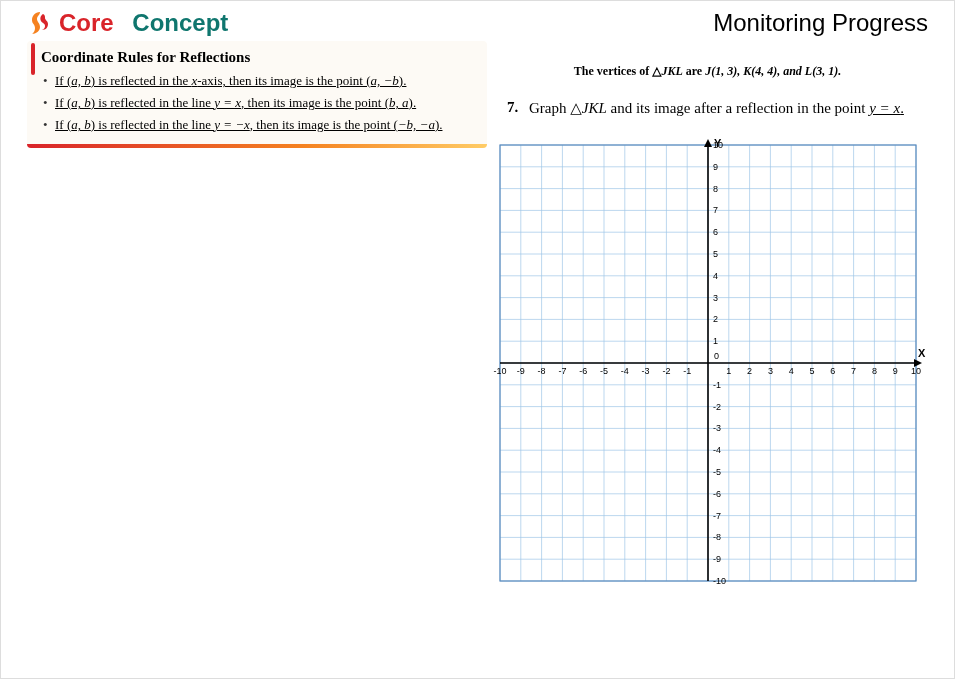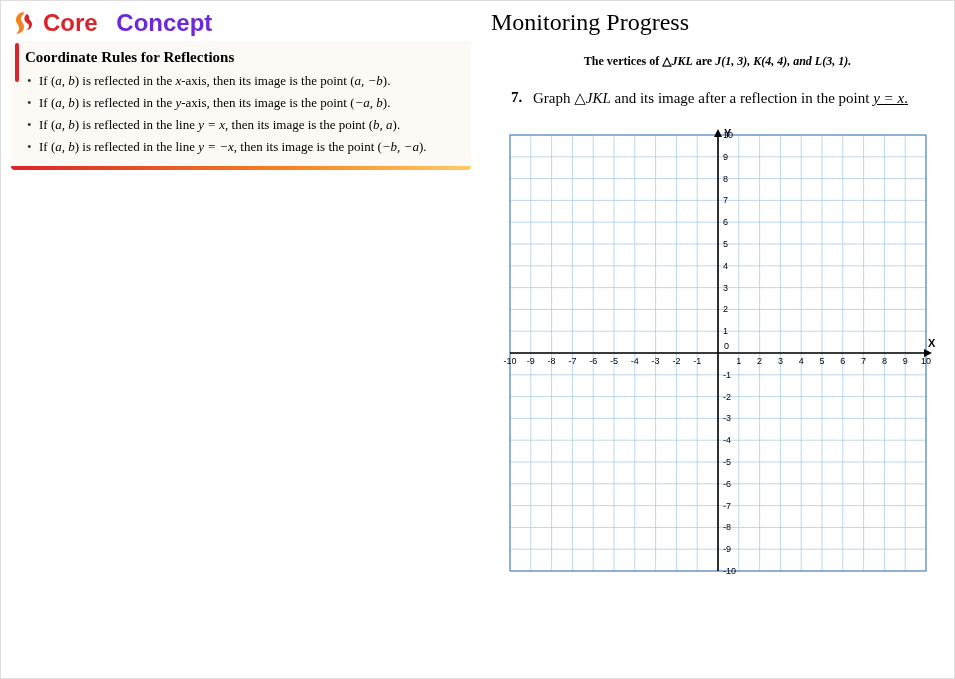--- a/index.html
+++ b/index.html
@@ -7,38 +7,37 @@
     width: 955px;
     height: 679px;
     background: #fff;
     font-family: "Times New Roman", Times, serif;
     position: relative;
     border: 1px solid #ddd;
     overflow: hidden;
   }
   .page {
     display: flex;
-    padding: 8px 10px;
-    gap: 20px;
+    padding: 8px 26px;
   }
   .left-col { width: 460px; }
   .right-col { flex: 1; min-width: 0; }
 
   
   .cc-header {
     display: flex;
     align-items: center;
     gap: 6px;
     font-family: "Comic Sans MS", cursive, sans-serif;
     font-size: 24px;
     font-weight: bold;
     margin-bottom: 4px;
   }
   .cc-core { color: #d9242a; }
-  .cc-concept { color: #6d28d9; }
+  .cc-concept { color: #0f766e; }
   .cc-icon svg { display: block; }
 
   
   .cc-box {
     position: relative;
     background: #fdfaf5;
     padding: 8px 10px 12px 14px;
     border-radius: 4px;
   }
   .cc-box::before {
@@ -55,40 +54,40 @@
     left: 0; right: 0; bottom: 0;
     height: 4px;
     background: linear-gradient(90deg, #d9242a 0%, #f58220 60%, #ffcc66 100%);
     border-radius: 0 0 4px 4px;
   }
   .cc-title {
     font-weight: bold;
     font-size: 15px;
     margin-bottom: 4px;
   }
-  .cc-list { list-style: none; }
+  .cc-list { list-style: none; text-decoration: underline; }
   .cc-list li {
     font-size: 13px;
     line-height: 1.7;
     padding-left: 14px;
     position: relative;
   }
   .cc-list li::before {
     content: "•";
     position: absolute;
     left: 2px;
     color: #333;
   }
 
   
   .mp-title {
-    font-family: Liberation Serif, serif;
+    font-family: Liberation Sans, sans-serif;
     font-size: 24px;
-    text-align: left;
-    margin-bottom: 18px;
+    text-align: right;
+    margin-bottom: 27px;
   }
   .mp-intro {
     font-size: 12px;
     text-align: center;
     font-weight: bold;
     margin-bottom: 20px;
   }
   .q-row {
     display: flex;
     font-size: 15px;
@@ -120,23 +119,20 @@
       <span class="cc-core">Core</span>
       <span>&nbsp;</span>
       <span class="cc-concept">Concept</span>
     </div>
 
     <div class="cc-box">
       <div class="cc-title">Coordinate Rules for Reflections</div>
       <ul class="cc-list">
         <li>
           <span>If (</span><i>a, b</i><span>) is reflected in the </span><i>x</i><span>-axis, then its image is the point (</span><i>a, −b</i><span>).</span>
-        </li>
-        <li>
-          <span>If (</span><i>a, b</i><span>) is reflected in the </span><i>y</i><span>-axis, then its image is the point (</span><i>−a, b</i><span>).</span>
         </li>
         <li>
           <span>If (</span><i>a, b</i><span>) is reflected in the line </span><i>y = x</i><span>, then its image is the point (</span><i>b, a</i><span>).</span>
         </li>
         <li>
           <span>If (</span><i>a, b</i><span>) is reflected in the line </span><i>y = −x</i><span>, then its image is the point (</span><i>−b, −a</i><span>).</span>
         </li>
       </ul>
     </div>
   </div>

